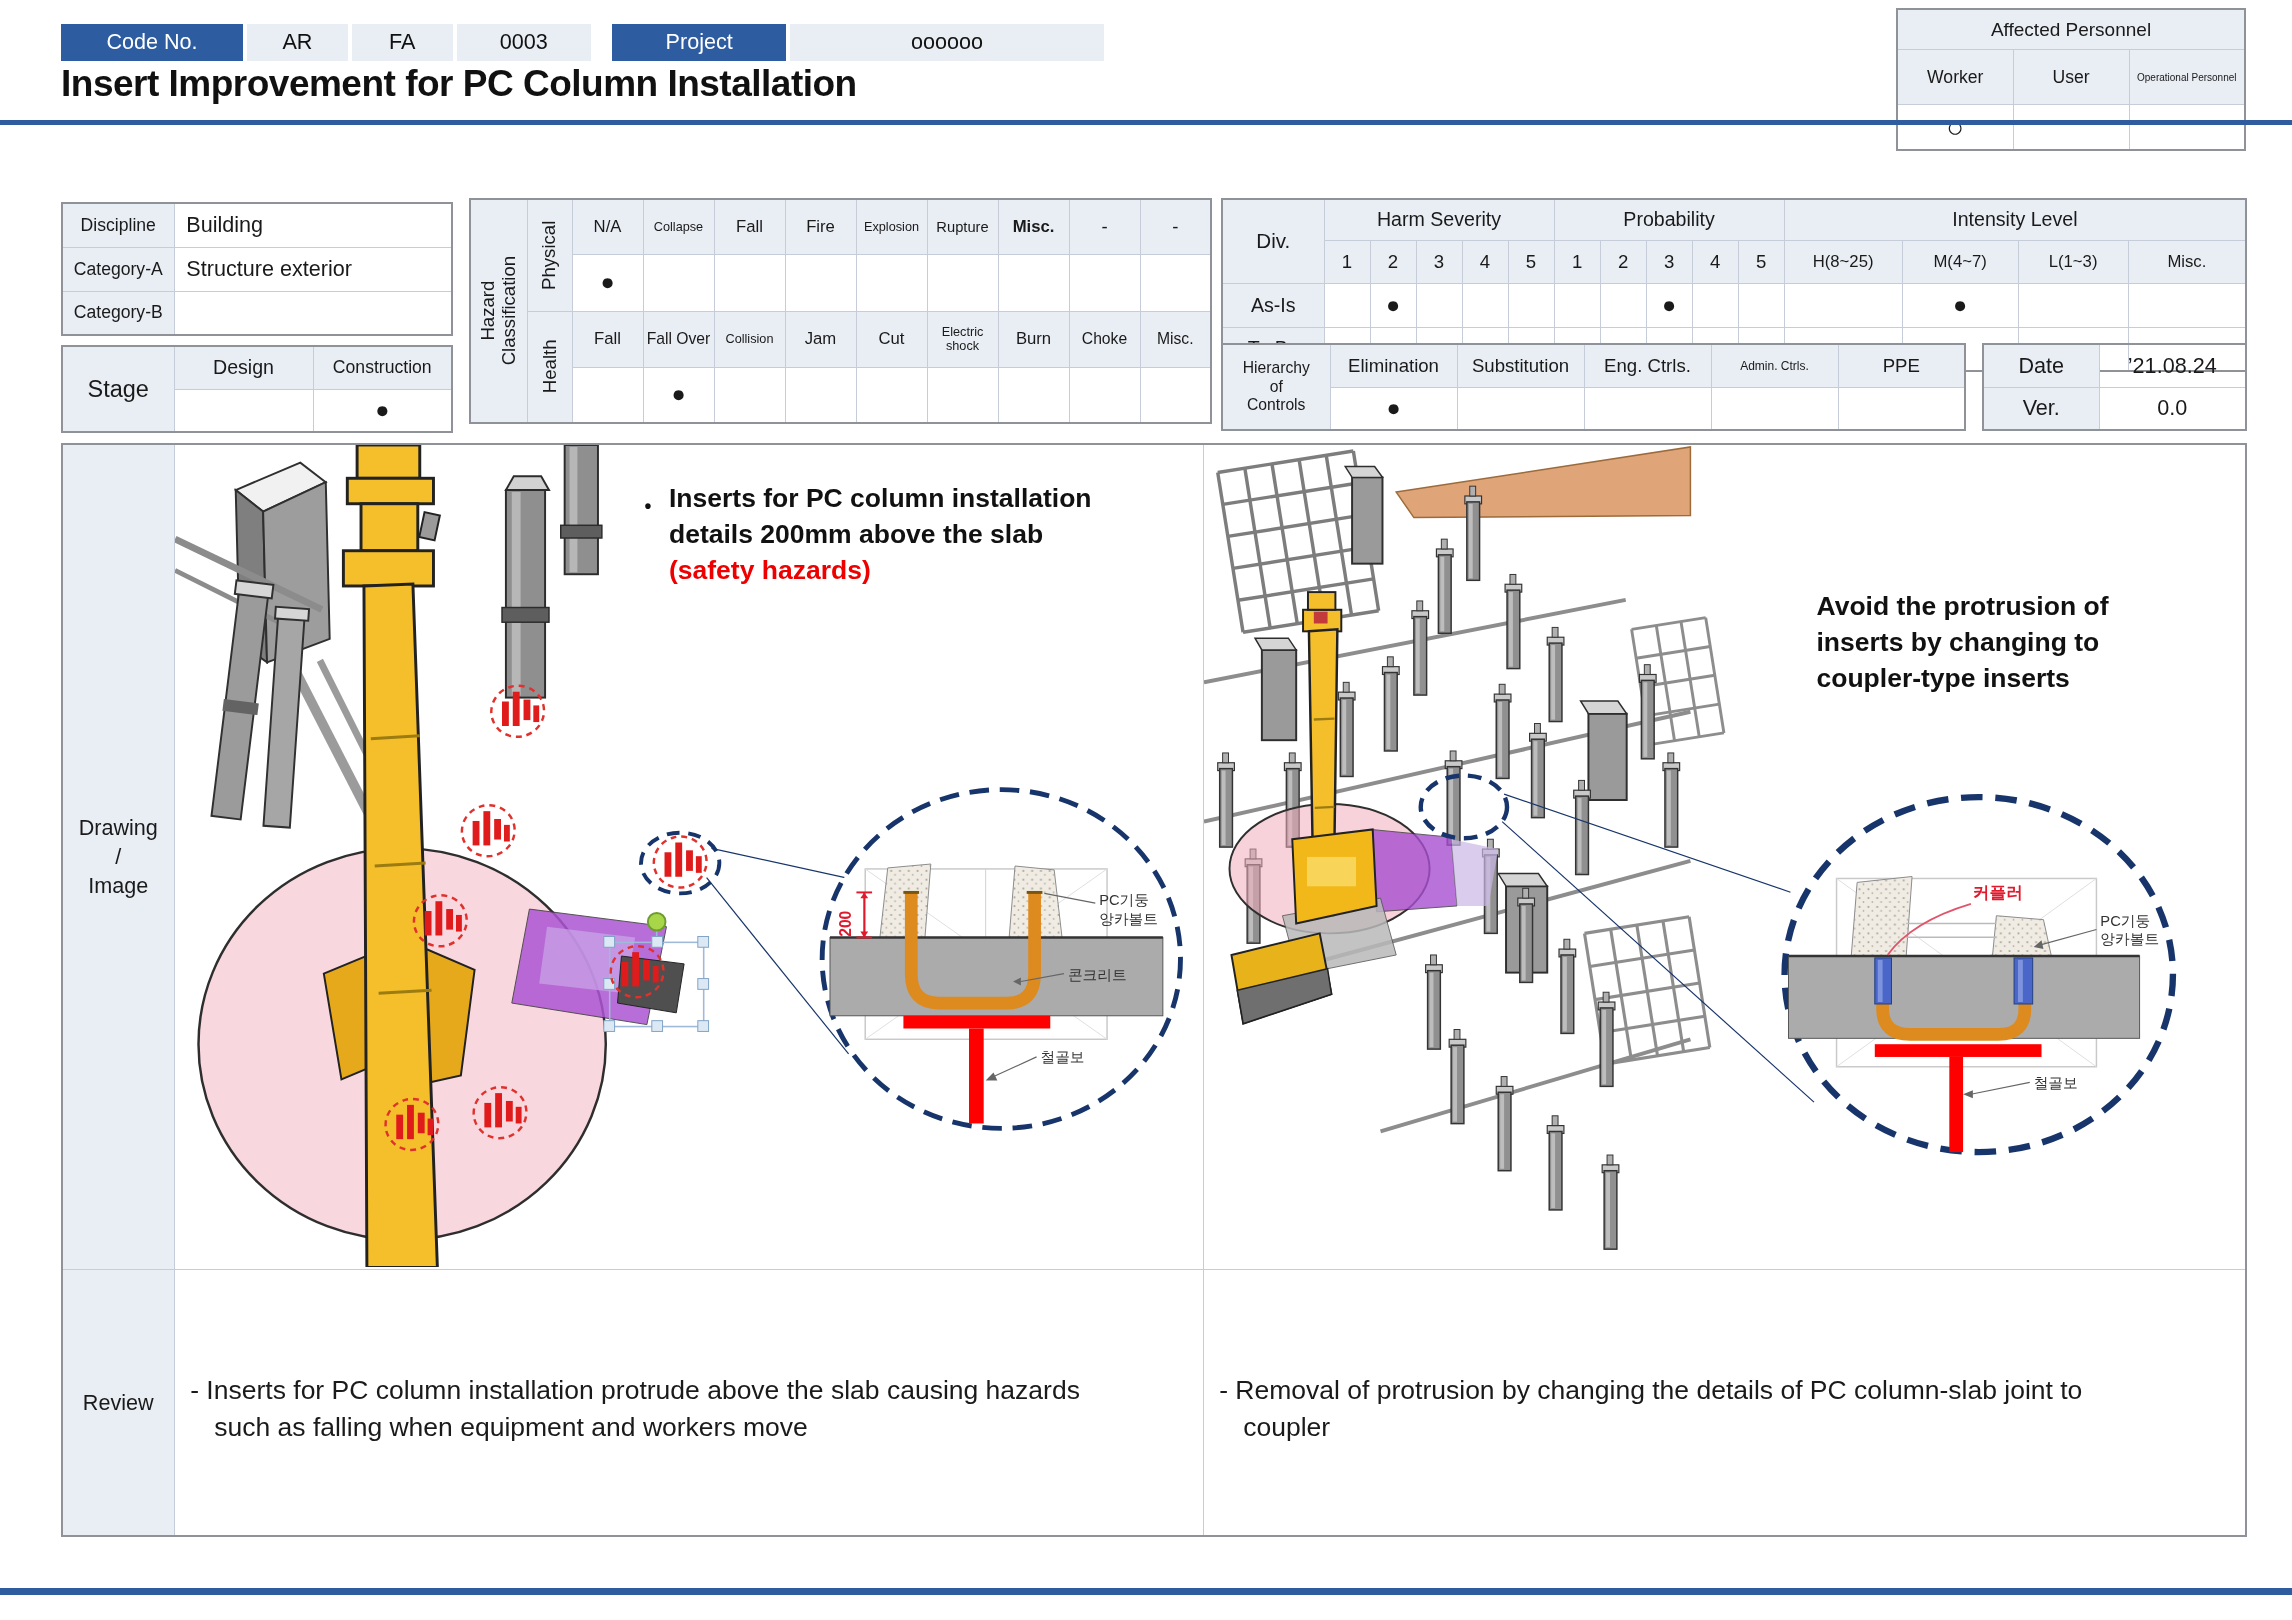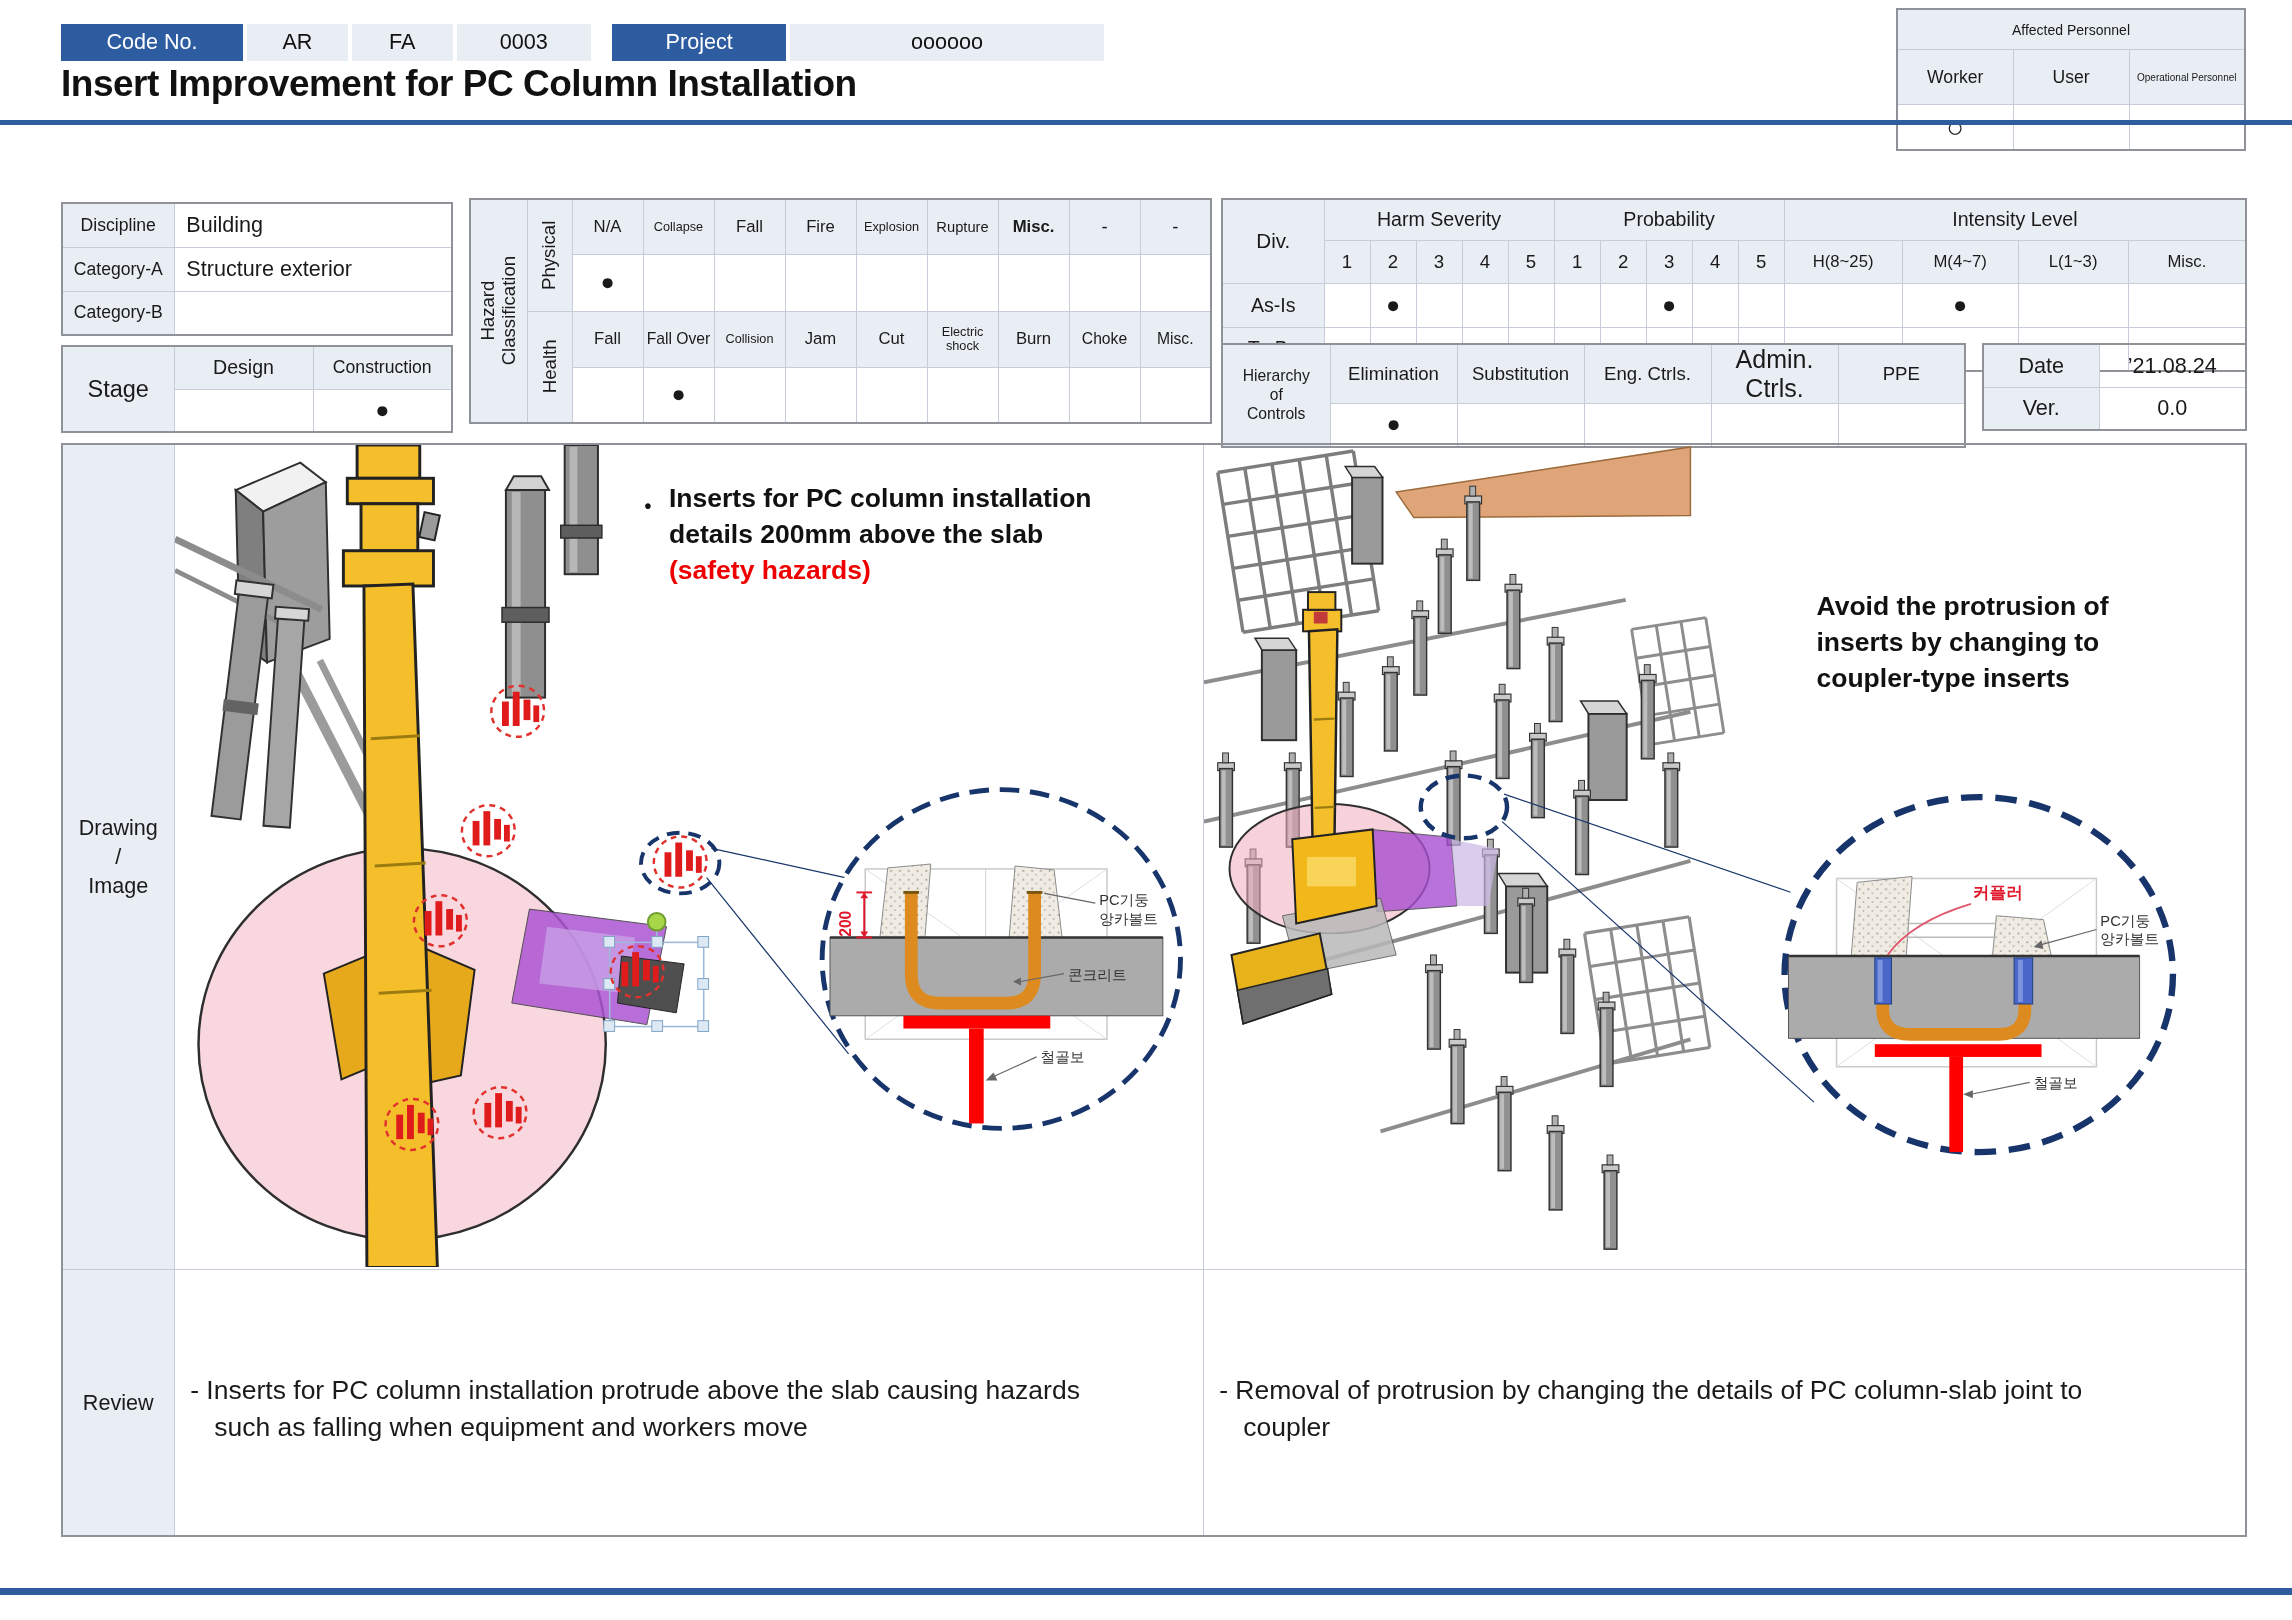--- a/index.html
+++ b/index.html
@@ -54,21 +54,21 @@
   </div>
 
   <table class="abs frame" style="left:1896px; top:7.8px; width:347px">
     <colgroup>
         <col style="width:116px">
         <col style="width:116px">
         <col style="width:116px">
       </colgroup>
     <tbody>
         <tr style="height:41px">
-          <td colspan="3" class="hd" style="font-size:14px">Affected Personnel</td>
+          <td colspan="3" class="hd" style="font-size:19px">Affected Personnel</td>
         </tr>
     <tr style="height:55px">
       <td class="hd" style="font-size:17.6px">Worker</td>
       <td class="hd" style="font-size:17.6px">User</td>
       <td class="hd" style="font-size:10px">Operational Personnel</td>
     </tr>
     <tr style="height:45px">
       <td style="font-size:29px">○</td>
       <td></td>
       <td></td>
@@ -287,21 +287,21 @@
         <col style="width:127px">
       </colgroup>
     <tbody>
         <tr style="height:43px">
       <td rowspan="2" class="hd preline" style="font-size:15.7px; line-height:18.6px">Hierarchy
 of
 Controls</td>
       <td class="hd" style="font-size:18.6px">Elimination</td>
       <td class="hd" style="font-size:18.6px">Substitution</td>
       <td class="hd" style="font-size:18.6px">Eng. Ctrls.</td>
-      <td class="hd" style="font-size:25px">Admin. Ctrls.</td>
+      <td class="hd" style="font-size:12px">Admin. Ctrls.</td>
       <td class="hd" style="font-size:18.6px">PPE</td>
     </tr>
     <tr style="height:43px">
       <td class="mkcell">●</td>
       <td class="mkcell"></td>
       <td class="mkcell"></td>
       <td class="mkcell"></td>
       <td class="mkcell"></td>
     </tr>
   </tbody>

